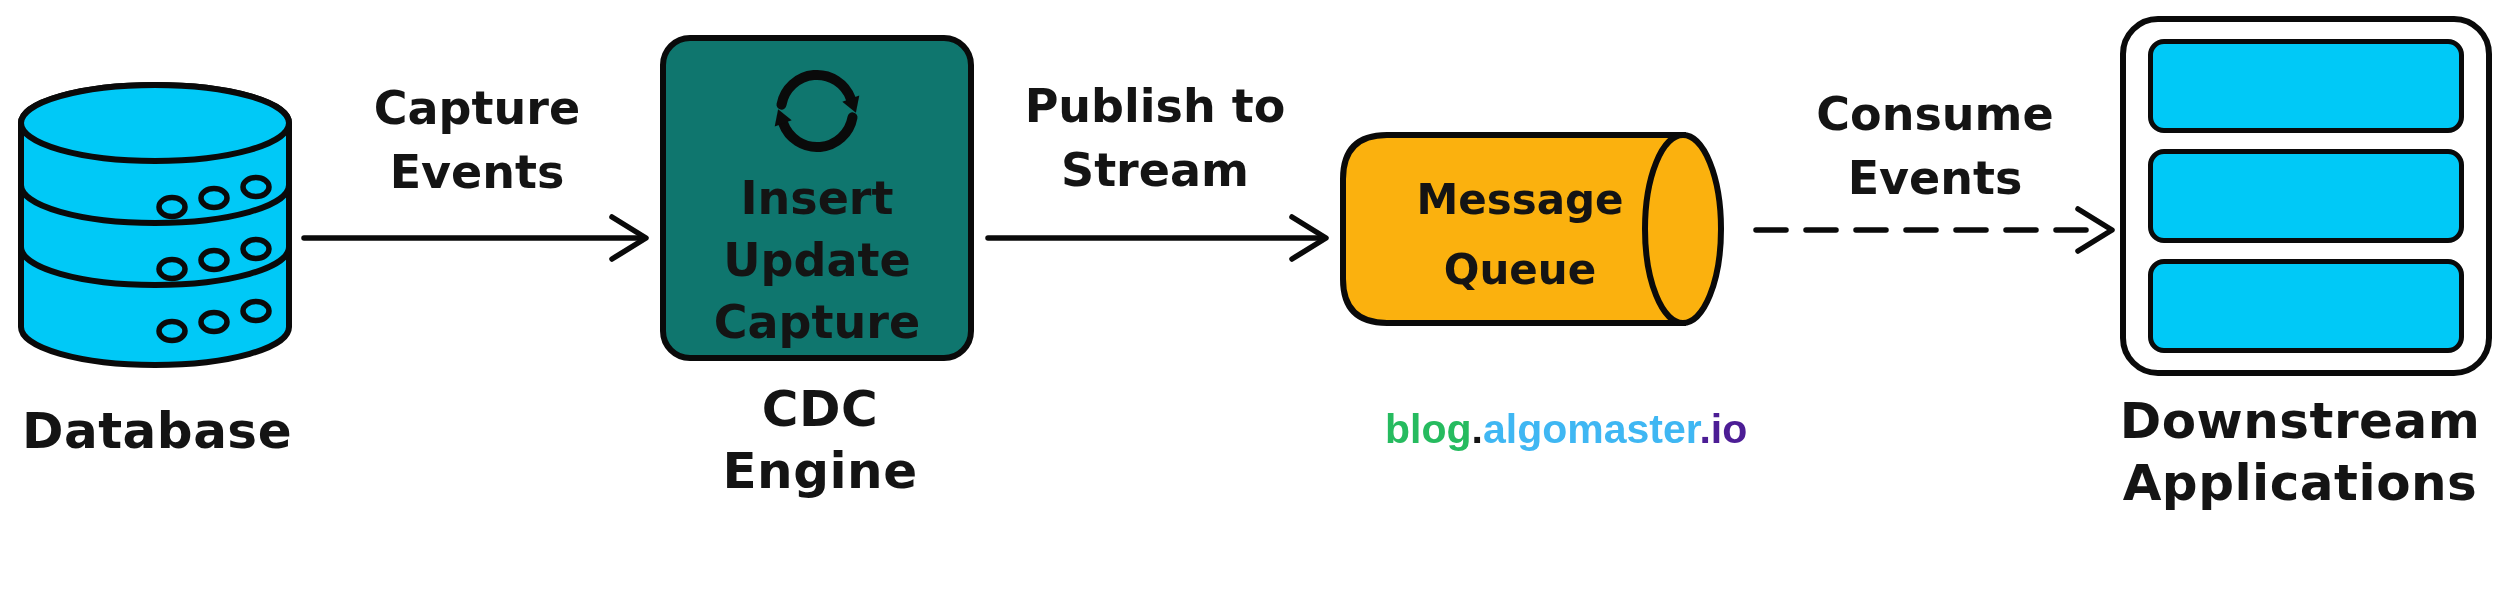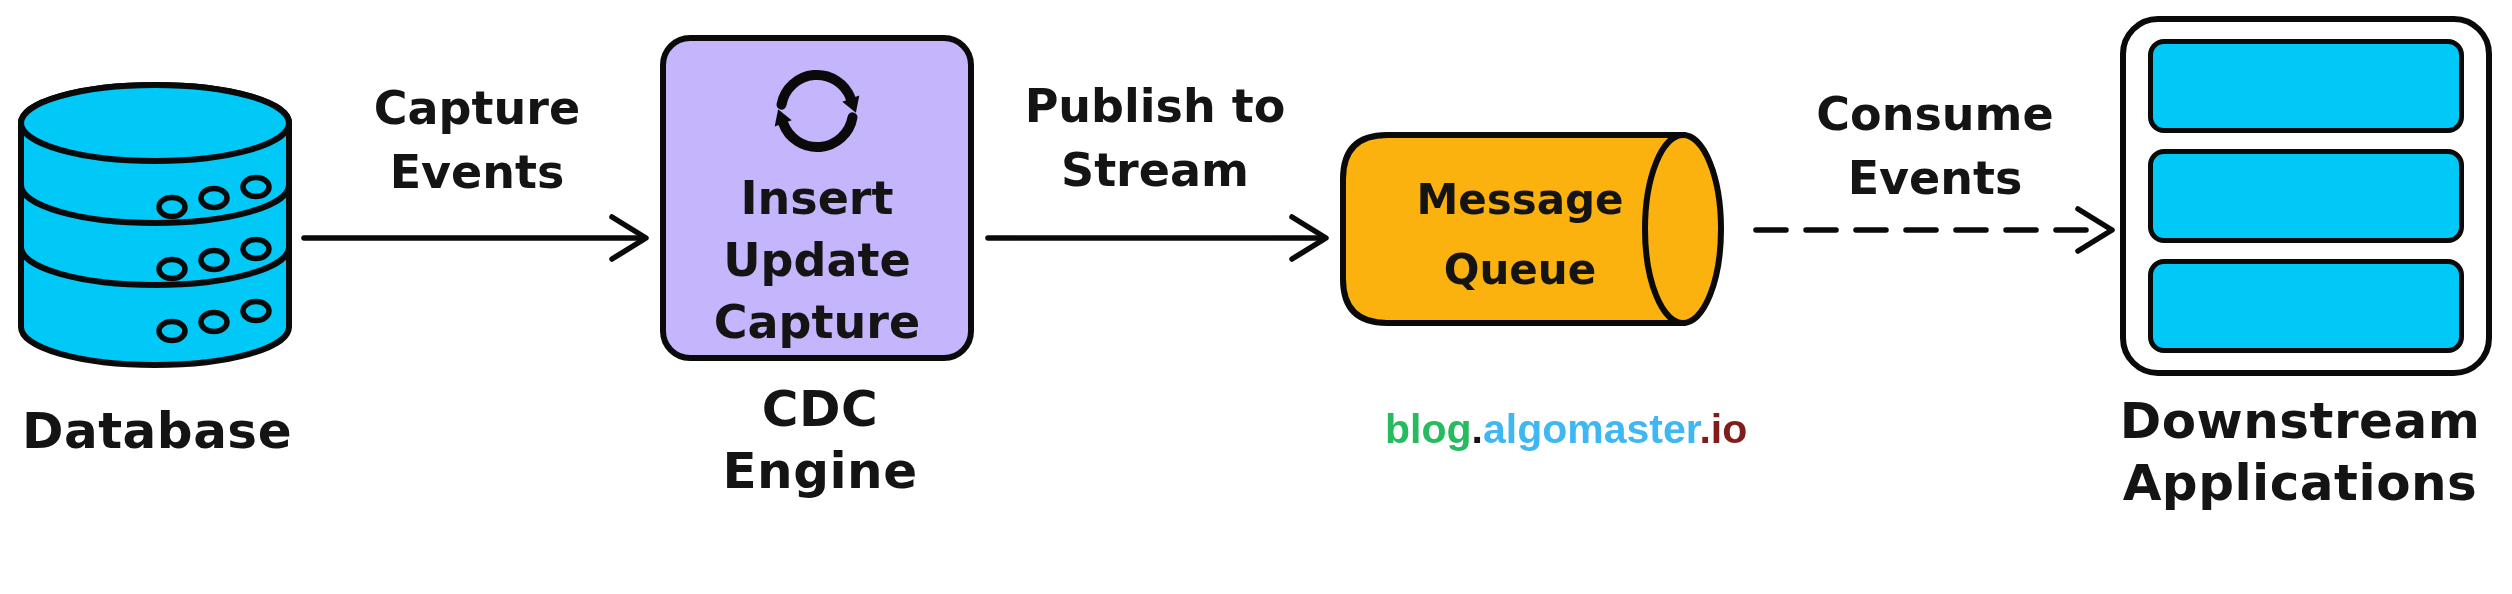--- a/index.html
+++ b/index.html
@@ -100,21 +100,21 @@
     <div>Capture</div>
     <div>Events</div>
   </div>
   <svg class="abs" style="left:300px;top:210px;" width="352" height="56" viewBox="0 0 352 56">
     <g stroke="#0a0a0a" stroke-width="5.5" fill="none" stroke-linecap="round" stroke-linejoin="round">
       <line x1="4" y1="28" x2="340" y2="28"></line>
       <path d="M312 7 L346 28 L312 49"></path>
     </g>
   </svg>
 
-  <div class="abs cdc-box" style="left: 660px; top: 35px; background-color: #c4b5fd;">
+  <div class="abs cdc-box" style="left: 660px; top: 35px; background-color: #0f766e;">
     <svg width="122" height="100" viewBox="0 0 100 100">
       <g stroke="#0a0a0a" stroke-width="10" fill="none" stroke-linecap="round">
         <path d="M14.5 43.7 A36 36 0 0 1 83.8 37.7"></path>
         <path d="M85.5 56.3 A36 36 0 0 1 16.2 62.3"></path>
       </g>
       <polygon points="88.9,51.8 75.3,40.8 92.3,34.6" fill="#0a0a0a"></polygon>
       <polygon points="11.1,48.2 24.7,59.2 7.7,65.4" fill="#0a0a0a"></polygon>
     </svg>
     <div class="cdc-ops">
       <div>Insert</div>
@@ -140,21 +140,21 @@
       <path d="M56 4 H352 V192 H56 Q12 192 12 148 V48 Q12 4 56 4 Z"></path>
       <ellipse cx="352" cy="98" rx="38" ry="94"></ellipse>
     </g>
   </svg>
   <div class="abs queue-text" style="left:1355px;top:165px;width:330px;">
     <div>Message</div>
     <div>Queue</div>
   </div>
 
   <div class="abs brand" style="left:1385px;top:406px;width:330px;">
-    <span style="color: rgb(38, 187, 95);">blog</span><span style="color: rgb(20, 20, 20);">.</span><span style="color: rgb(63, 183, 243);">algomaster</span><span style="color: #7f1d1d;">.io</span>
+    <span style="color: rgb(38, 187, 95);">blog</span><span style="color: rgb(20, 20, 20);">.</span><span style="color: rgb(63, 183, 243);">algomaster</span><span style="color: #4c1d95;">.io</span>
   </div>
 
   <div class="abs edge-label" style="left:1770px;top:82px;width:330px;">
     <div>Consume</div>
     <div>Events</div>
   </div>
   <svg class="abs" style="left:1752px;top:202px;" width="366" height="56" viewBox="0 0 366 56">
     <g stroke="#0a0a0a" stroke-width="5.5" fill="none" stroke-linecap="round" stroke-linejoin="round">
       <line x1="4" y1="28" x2="344" y2="28" stroke-dasharray="30 20"></line>
       <path d="M326 7 L360 28 L326 49"></path>

